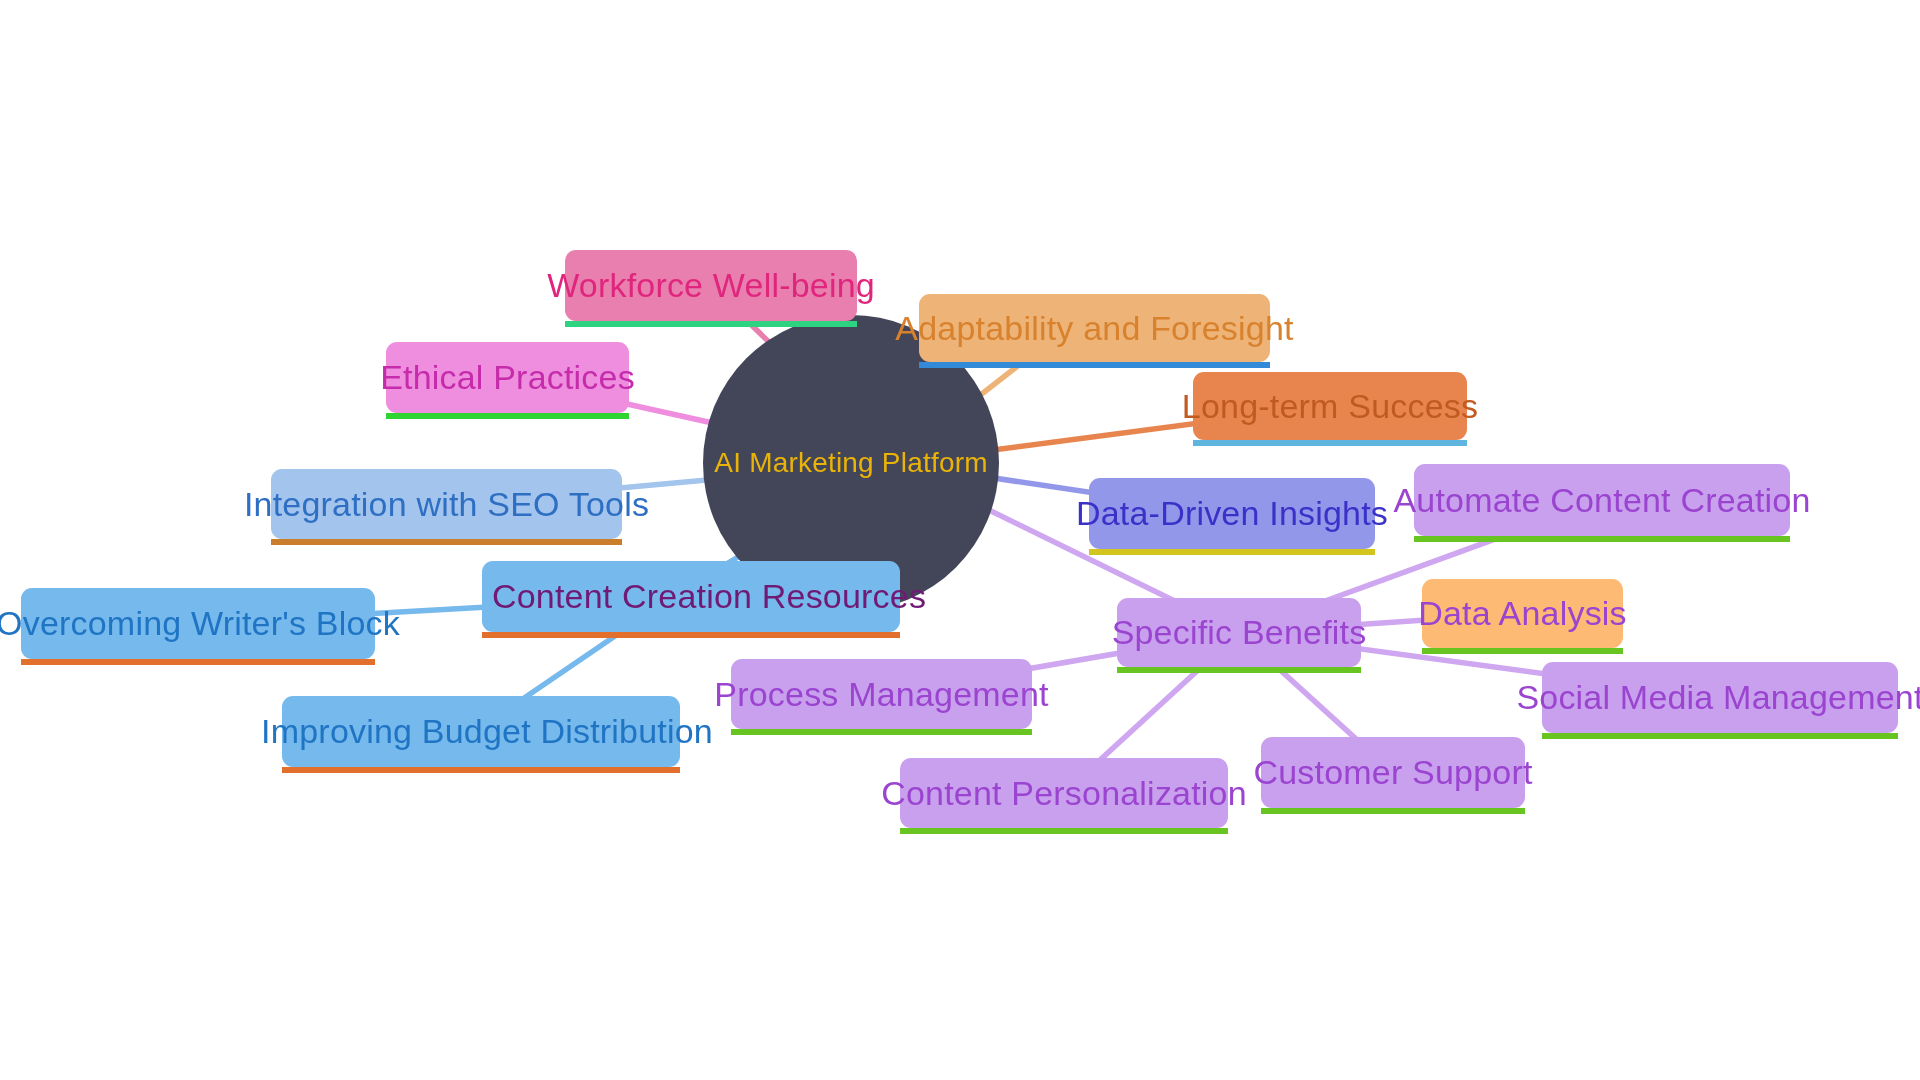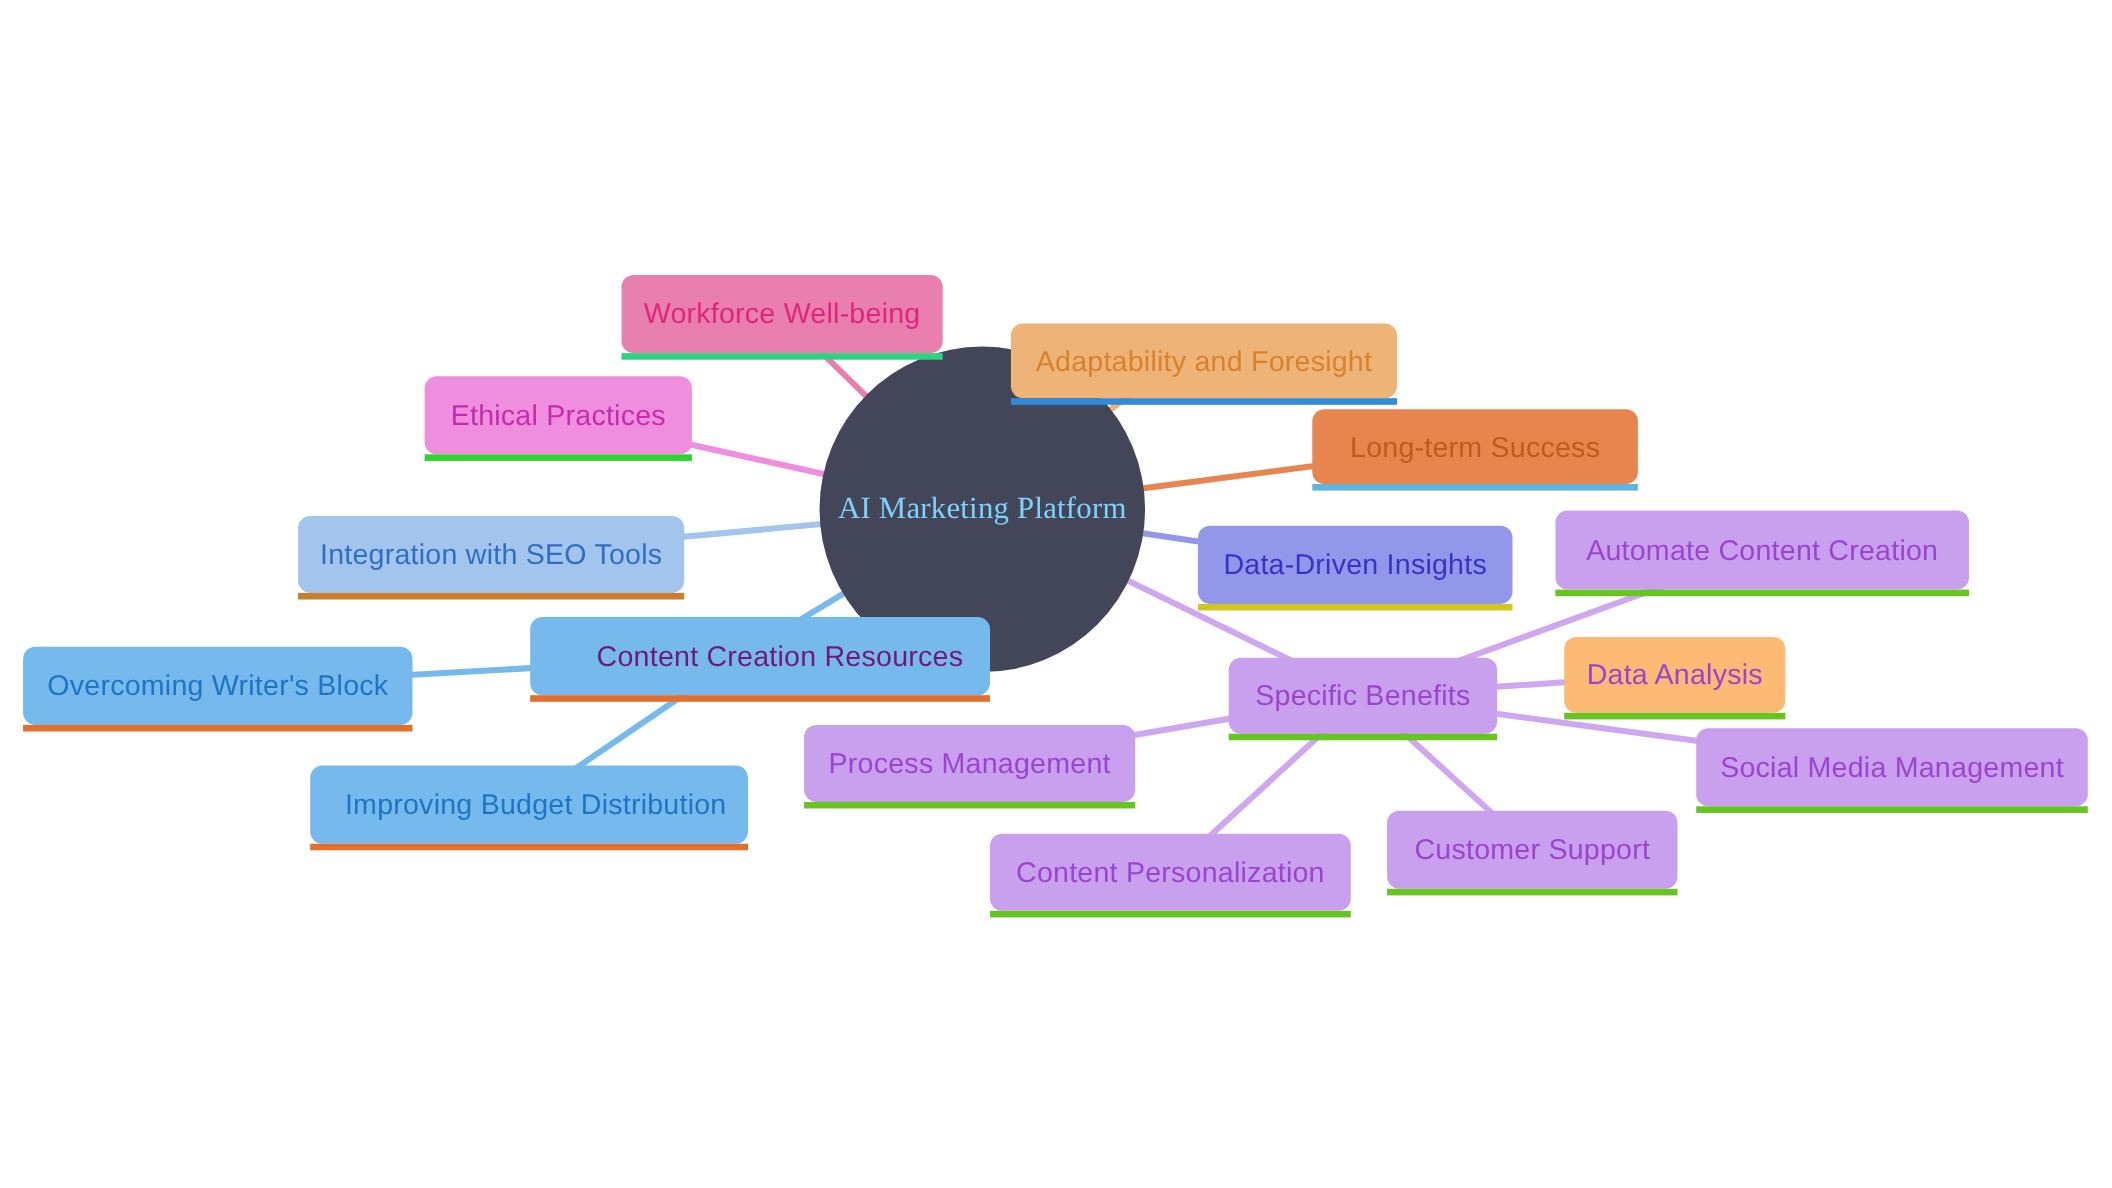--- a/index.html
+++ b/index.html
@@ -41,21 +41,21 @@
   .mm-node {
     position: absolute;
     z-index: 3;
     border-radius: 11px;
     display: flex;
     align-items: center;
     justify-content: center;
     cursor: pointer;
   }
   .mm-node .mm-label {
-    font-size: 26px;
+    font-size: 34px;
     font-weight: 500;
     white-space: nowrap;
     letter-spacing: 0.2px;
   }
   .mm-underline {
     position: absolute;
     left: 0;
     right: 0;
     top: 100%;
     height: 6px;
@@ -78,37 +78,37 @@
       <line x1="673" y1="596.5" x2="198" y2="623.5" stroke="#76b9ec" stroke-width="5.5" stroke-linecap="round"></line>
       <line x1="673" y1="596.5" x2="475" y2="731.5" stroke="#76b9ec" stroke-width="5.5" stroke-linecap="round"></line>
       <line x1="1239" y1="632.5" x2="1602" y2="500" stroke="#cfa6f0" stroke-width="5.5" stroke-linecap="round"></line>
       <line x1="1239" y1="632.5" x2="1522.5" y2="613.5" stroke="#cfa6f0" stroke-width="5.5" stroke-linecap="round"></line>
       <line x1="1239" y1="632.5" x2="1720" y2="697.5" stroke="#cfa6f0" stroke-width="5.5" stroke-linecap="round"></line>
       <line x1="1239" y1="632.5" x2="1393" y2="772.5" stroke="#cfa6f0" stroke-width="5.5" stroke-linecap="round"></line>
       <line x1="1239" y1="632.5" x2="1064" y2="793" stroke="#cfa6f0" stroke-width="5.5" stroke-linecap="round"></line>
       <line x1="1239" y1="632.5" x2="881.5" y2="694" stroke="#cfa6f0" stroke-width="5.5" stroke-linecap="round"></line>
     </svg>
 
-  <div class="center-node" style="left: 745px; top: 315px; width: 296px; height: 296px; background: rgb(67, 70, 89); color: #7dd3fc; font-family: Liberation Serif, serif;">
+  <div class="center-node" style="left: 703px; top: 315px; width: 296px; height: 296px; background: rgb(67, 70, 89); color: #eab308;">
     <span class="center-label">AI Marketing Platform</span>
   </div>
 
   <div class="mm-node" style="left: 565px; top: 250px; width: 292px; height: 71px; background: rgb(232, 127, 174); color: rgb(224, 37, 125);">
     <span class="mm-label">Workforce Well-being</span>
     <span class="mm-underline" style="background: rgb(46, 211, 129);"></span>
   </div>
   <div class="mm-node" style="left: 891px; top: 294px; width: 351px; height: 68px; background: rgb(238, 179, 119); color: rgb(216, 130, 46); margin-left: 28px;">
     <span class="mm-label">Adaptability and Foresight</span>
     <span class="mm-underline" style="background: rgb(51, 138, 216);"></span>
   </div>
   <div class="mm-node" style="left: 386px; top: 342px; width: 243px; height: 71px; background: rgb(239, 142, 222); color: rgb(197, 43, 171);">
     <span class="mm-label">Ethical Practices</span>
     <span class="mm-underline" style="background: rgb(48, 212, 50);"></span>
   </div>
-  <div class="mm-node" style="left: 1193px; top: 372px; width: 296px; height: 68px; background: rgb(232, 133, 79); color: rgb(192, 90, 32);">
+  <div class="mm-node" style="left: 1193px; top: 372px; width: 274px; height: 68px; background: rgb(232, 133, 79); color: rgb(192, 90, 32);">
     <span class="mm-label">Long-term Success</span>
     <span class="mm-underline" style="background: rgb(95, 181, 221);"></span>
   </div>
   <div class="mm-node" style="left: 271px; top: 469px; width: 351px; height: 70px; background: rgb(163, 196, 236); color: rgb(46, 111, 196);">
     <span class="mm-label">Integration with SEO Tools</span>
     <span class="mm-underline" style="background: rgb(202, 125, 43);"></span>
   </div>
   <div class="mm-node" style="left: 1089px; top: 478px; width: 286px; height: 71px; background: rgb(147, 151, 234); color: rgb(59, 48, 200);">
     <span class="mm-label">Data-Driven Insights</span>
     <span class="mm-underline" style="background: rgb(211, 197, 32);"></span>

